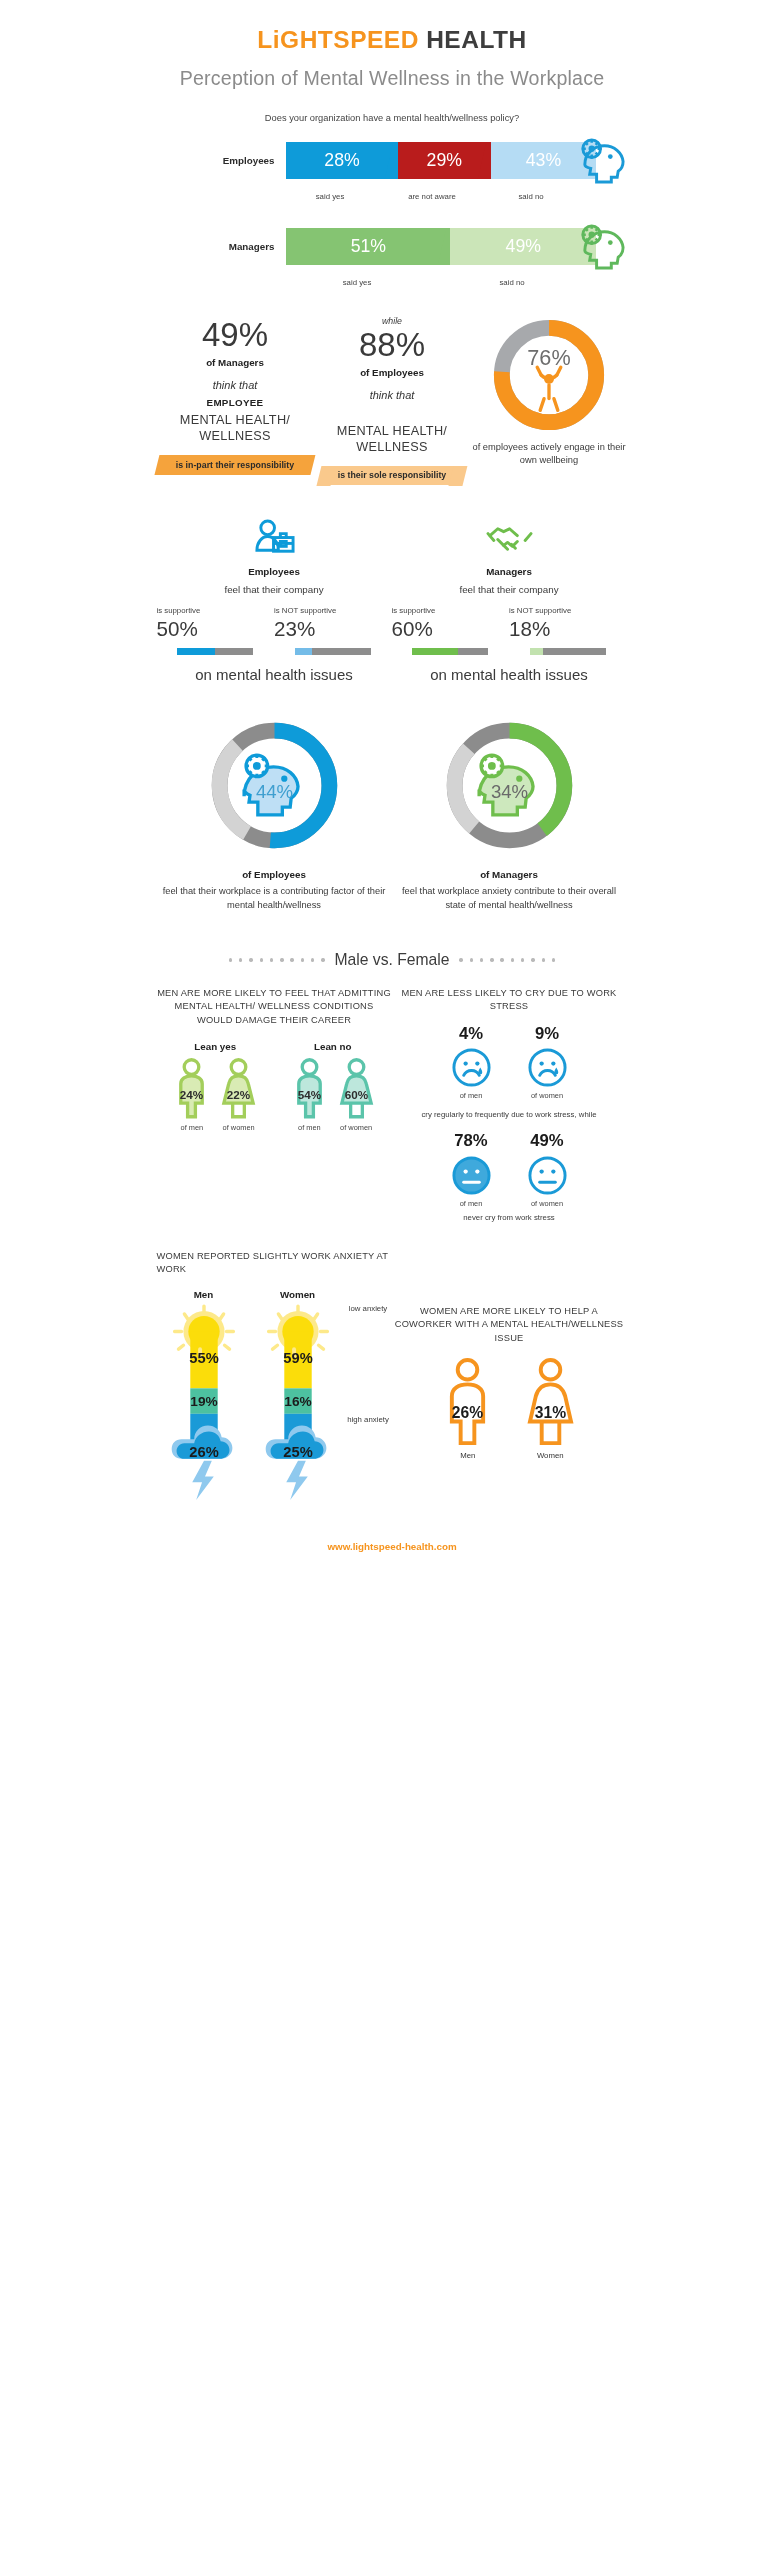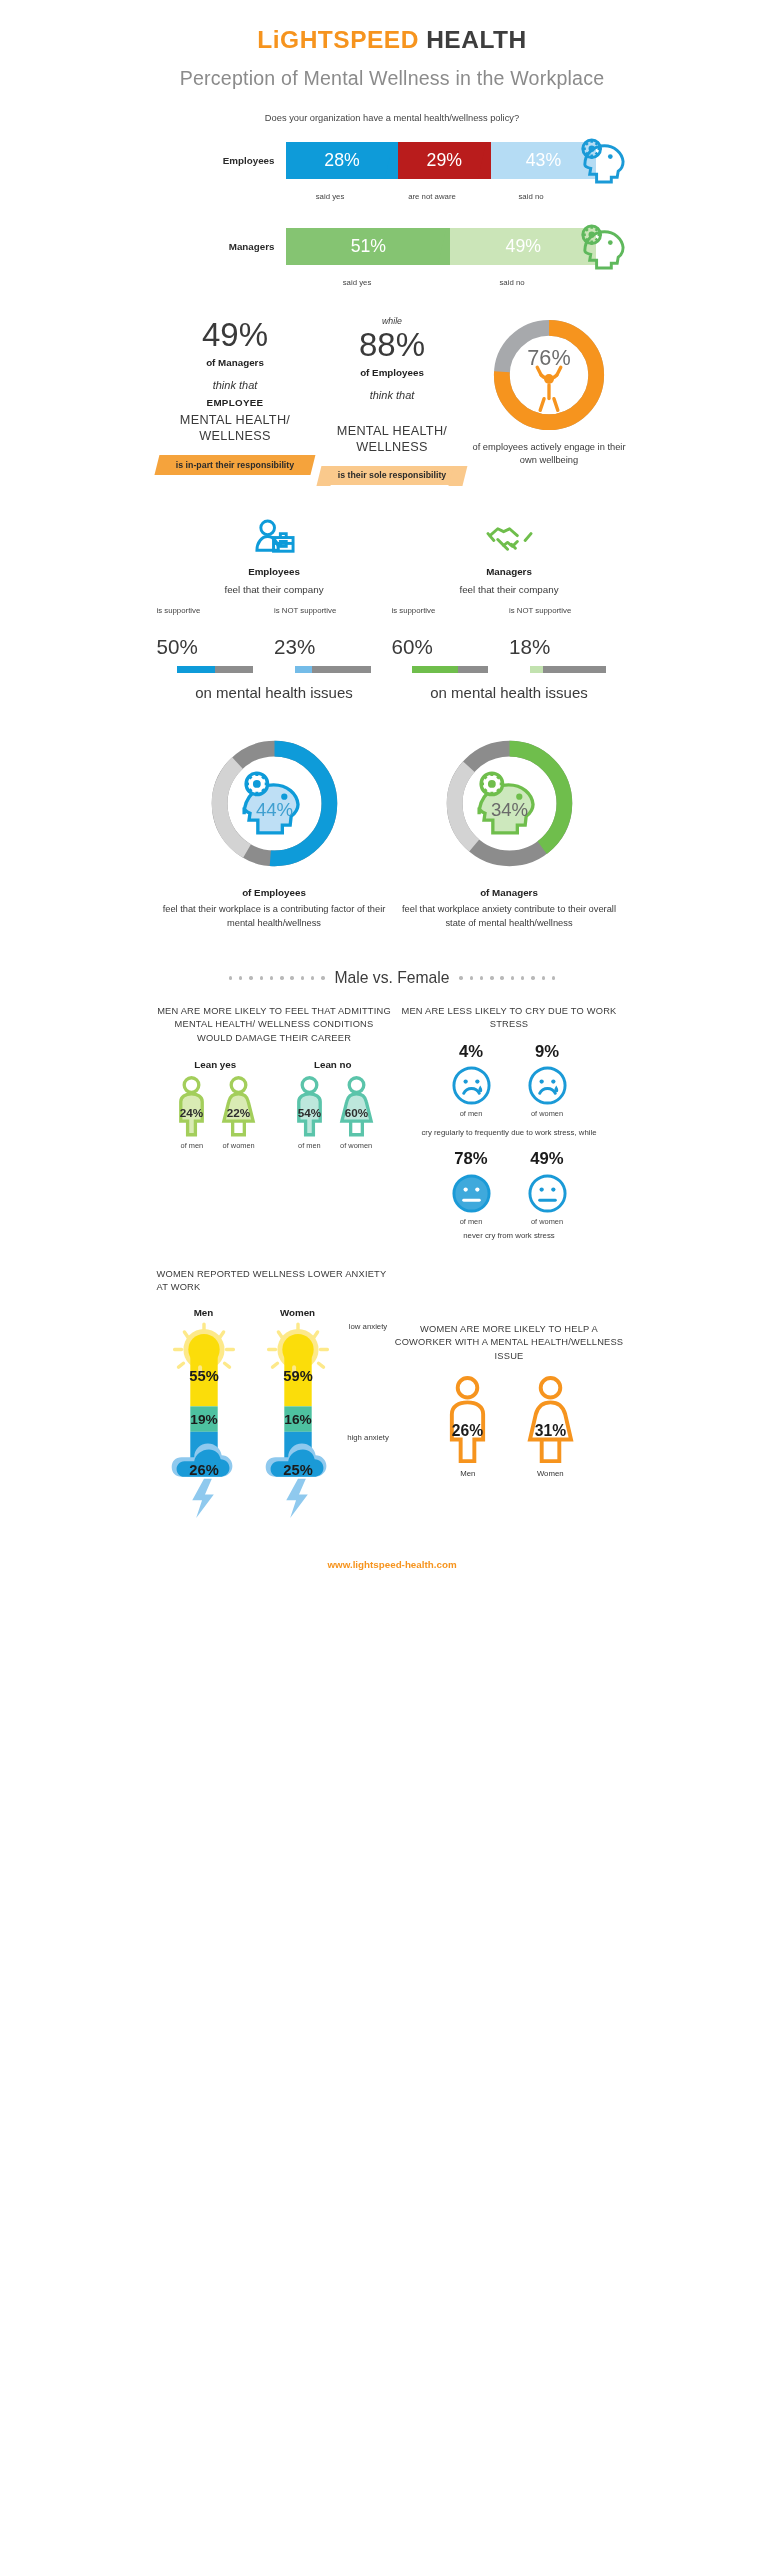--- a/index.html
+++ b/index.html
@@ -104,21 +104,21 @@
   .donut-col{width:157px;text-align:center;}
   .donut-cap{font-size:9.3px;color:#3a3a3a;line-height:1.4;margin-top:7.8px;}
   
   .supp-row{display:flex;margin-top:33px;}
   .supp-col{width:235px;text-align:center;}
   .supp-title{font-size:9.8px;font-weight:bold;color:#222;margin-top:4.9px;}
   .supp-sub{font-size:9.8px;color:#3a3a3a;margin-top:6.9px;font-weight:300;}
   .supp-pair{display:flex;margin-top:10.8px;}
   .supp-item{flex:1;text-align:left;}
   .supp-lbl{font-size:7.8px;color:#444;}
-  .supp-pct{font-size:20.6px;font-weight:200;color:#3a3a3a;margin-top:20px;}
+  .supp-pct{font-size:20.6px;font-weight:200;color:#3a3a3a;margin-top:2px;}
   .minibar{height:6.9px;width:76px;margin:6.9px auto 0;background:#8d8d8d;display:flex;}
   .minibar i{display:block;height:100%;}
   .supp-foot{font-size:15px;color:#3a3a3a;margin-top:11.8px;font-weight:300;}
   
   .hd-row{display:flex;margin-top:29px;}
   .hd-col{width:235px;text-align:center;}
   .hd-title{font-size:9.8px;font-weight:bold;color:#222;margin-top:9.8px;}
   .hd-cap{font-size:9.3px;color:#3a3a3a;margin-top:4.9px;line-height:1.45;font-weight:300;}
   
   .mf-grid{display:flex;margin-top:17.7px;}
@@ -530,21 +530,21 @@
           <div class="face-cap">of women</div>
         </div>
       </div>
       <div class="bot-note">never cry from work stress</div>
     </div>
   </div>
 
   <div class="mf-grid" style="margin-top:27.5px">
 
     <div class="mf-left">
-      <div class="thermo-head" style="margin-top:0">WOMEN REPORTED WELLNESS LOWER ANXIETY AT WORK</div>
+      <div class="thermo-head" style="margin-top:0">WOMEN REPORTED SLIGHTLY WORK ANXIETY AT WORK</div>
       <div class="thermo-row">
 
         <div class="thermo-col">
           <div class="thermo-ttl">Men</div>
           <div class="ctr">
             <svg width="94" height="206" viewBox="0 0 96 210">
               <g stroke="#FDE98A" stroke-width="3.5" stroke-linecap="round">
                 <path d="M48 4v7M28 12l4 6M68 12l-4 6M18 30h7M71 30h7M22 48l5-4M74 48l-5-4"></path>
               </g>
               <circle cx="48" cy="30" r="21" fill="#FDE98A"></circle>

